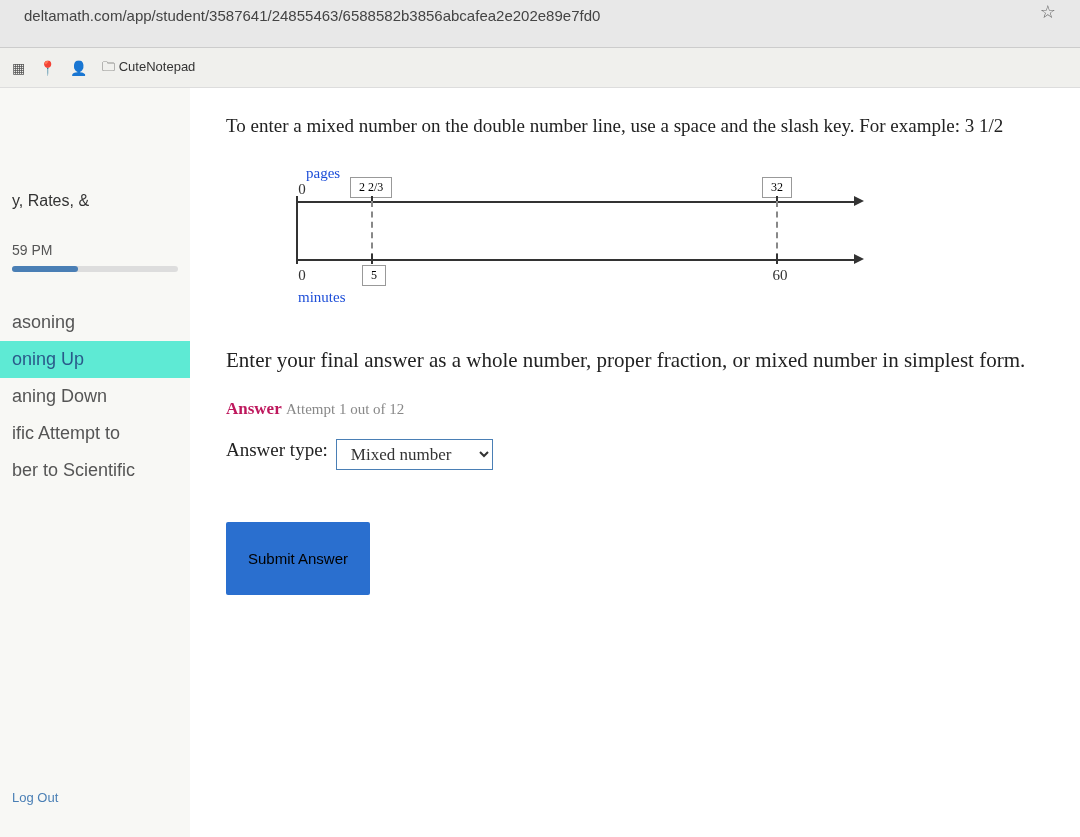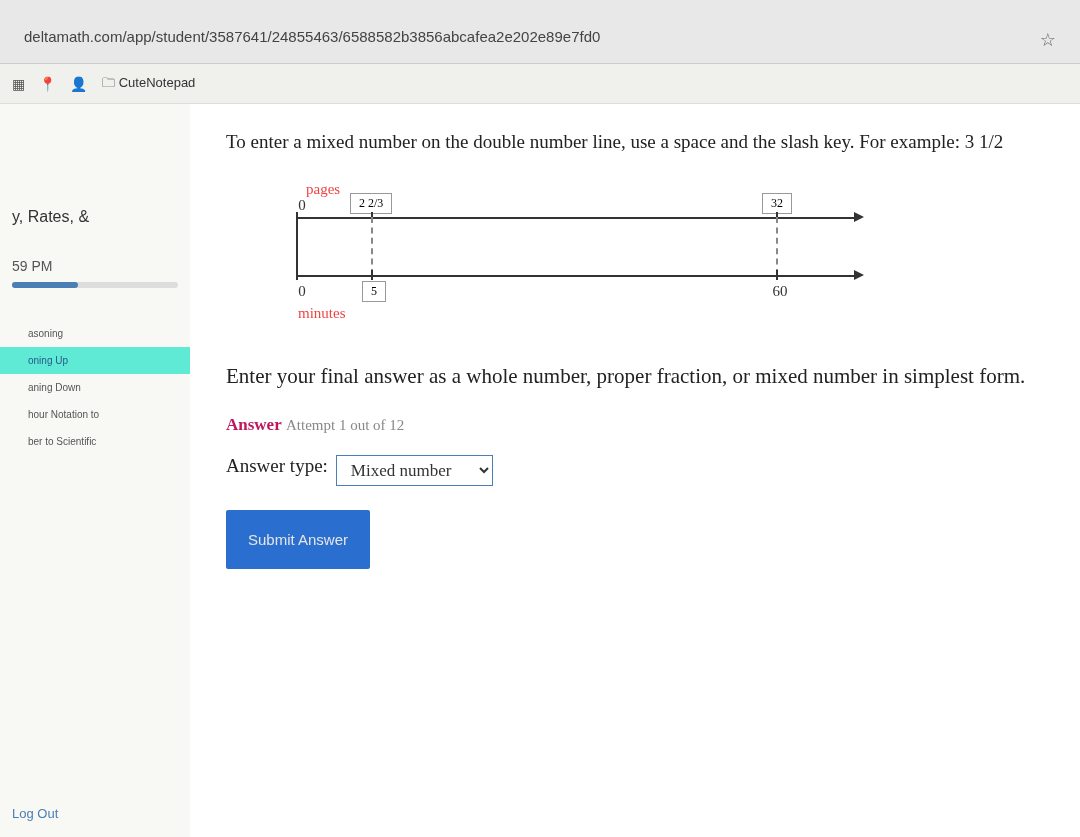--- a/index.html
+++ b/index.html
@@ -1,38 +1,38 @@
 <!DOCTYPE html>
 <html><head>
 <meta charset="utf-8">
 <style>
 * { margin: 0; padding: 0; box-sizing: border-box; }
 body { font-family: Georgia, 'Times New Roman', serif; background: #f5f5f0; width: 1080px; height: 837px; position: relative; overflow: hidden; }
 
-.browser-bar { height: 64px; background: #e8e8e8; display: flex; align-items: flex-end; padding: 12px 12px; border-bottom: 1px solid #ccc; }
+.browser-bar { height: 48px; background: #e8e8e8; display: flex; align-items: flex-start; padding: 1px 12px; border-bottom: 1px solid #ccc; }
 .url-bar { flex: 1; font-family: Arial, sans-serif; font-size: 15px; color: #444; padding: 6px 12px; }
 .star-icon { font-size: 18px; color: #666; margin-right: 12px; }
 
 .bookmark-bar { height: 40px; background: #f0f0ed; display: flex; align-items: center; padding: 0 12px; gap: 14px; font-family: Arial, sans-serif; font-size: 13px; color: #333; border-bottom: 1px solid #ddd; }
 .bookmark-icon { font-size: 14px; color: #555; }
 
 .main-layout { display: flex; height: calc(100% - 88px); }
 .sidebar { width: 190px; background: #f8f8f5; padding: 20px 0; font-family: Arial, sans-serif; font-size: 14px; color: #444; display: flex; flex-direction: column; gap: 24px; }
 .sidebar-section { padding: 0 12px; }
 .progress-bar { height: 6px; background: #ddd; border-radius: 3px; margin: 8px 0; }
 .progress-fill { width: 40%; height: 100%; background: #4a7fb5; border-radius: 3px; }
-.sidebar-item { padding: 8px 28px; font-size: 10px; color: #555; }
+.sidebar-item { padding: 8px 12px; font-size: 18px; color: #555; }
 .sidebar-item.active { background: #5eead4; color: #2a5a8a; }
 .logout { color: #4a7fb5; font-size: 13px; margin-top: auto; padding: 12px; }
 
 .content { flex: 1; padding: 24px 36px; background: #fff; }
 .instruction { font-size: 19px; color: #222; line-height: 1.5; margin-bottom: 24px; }
 
 .diagram { position: relative; width: 620px; height: 150px; margin: 20px 0 30px 40px; }
-.axis-label { position: absolute; font-size: 15px; color: #ef4444; }
+.axis-label { position: absolute; font-size: 15px; color: #1d4ed8; }
 .number-line-top { position: absolute; top: 36px; left: 30px; width: 560px; height: 2px; background: #333; }
 .number-line-top .arrow { position: absolute; right: -8px; top: -5px; border-left: 10px solid #333; border-top: 5px solid transparent; border-bottom: 5px solid transparent; }
 .number-line-bottom { position: absolute; top: 94px; left: 30px; width: 560px; height: 2px; background: #333; }
 .number-line-bottom .arrow { position: absolute; right: -8px; top: -5px; border-left: 10px solid #333; border-top: 5px solid transparent; border-bottom: 5px solid transparent; }
 .tick { position: absolute; width: 2px; height: 10px; background: #333; top: -5px; }
 .dash-v { position: absolute; width: 0; border-left: 2px dashed #888; }
 .bar-left { position: absolute; top: 36px; left: 30px; width: 2px; height: 60px; background: #333; }
 .tick-label { position: absolute; font-size: 15px; color: #333; text-align: center; transform: translateX(-50%); }
 .input-box { position: absolute; border: 1px solid #999; background: #fff; font-size: 12px; padding: 2px 8px; }
 
@@ -45,21 +45,21 @@
 
 .answer-type-row { font-size: 19px; color: #222; margin-bottom: 24px; display: flex; align-items: flex-start; gap: 8px; }
 .dropdown { border: 1.5px solid #4a7fb5; padding: 4px 24px 4px 10px; font-size: 17px; color: #333; background: #fff; font-family: inherit; position: relative; }
 
 .answer-input-row { display: flex; align-items: center; gap: 10px; font-size: 19px; color: #222; }
 .mixed-whole { width: 44px; height: 44px; border: 1px solid #aaa; background: #fafafa; }
 .fraction-box { display: flex; flex-direction: column; align-items: center; }
 .frac-num, .frac-den { width: 44px; height: 28px; border: 1px solid #aaa; background: #fafafa; }
 .frac-line { width: 44px; height: 2px; background: #333; margin: 2px 0; }
 
-.submit-btn { padding: 21px 22px; background: #2a6fcf; color: #e5e5e5; border: none; font-size: 15px; font-family: Arial, sans-serif; border-radius: 2px; }
+.submit-btn { margin-top: 28px; padding: 28px 22px; background: #2a6fcf; color: #000000; border: none; font-size: 15px; font-family: Arial, sans-serif; border-radius: 2px; }
 </style>
 </head>
 <body>
 
 <div class="browser-bar">
   <div class="url-bar">deltamath.com/app/student/3587641/24855463/6588582b3856abcafea2e202e89e7fd0</div>
   <div class="star-icon">☆</div>
 </div>
 
 <div class="bookmark-bar">
@@ -81,21 +81,21 @@
     <div class="sidebar-section">
       <div style="font-size:14px;color:#555">59 PM</div>
       <div class="progress-bar">
           <div class="progress-fill"></div>
         </div>
     </div>
     <div>
       <div class="sidebar-item">asoning</div>
       <div class="sidebar-item active">oning Up</div>
       <div class="sidebar-item">aning Down</div>
-      <div class="sidebar-item">hour Notation to</div>
+      <div class="sidebar-item">ific Attempt to</div>
       <div class="sidebar-item">ber to Scientific</div>
     </div>
     <div class="logout">Log Out</div>
   </div>
 
   <div class="content">
     <div class="instruction">To enter a mixed number on the double number line, use a space and the slash key. For example: 3 1/2</div>
 
     <div class="diagram">
       <div class="axis-label" style="top:0; left:40px">pages</div>

